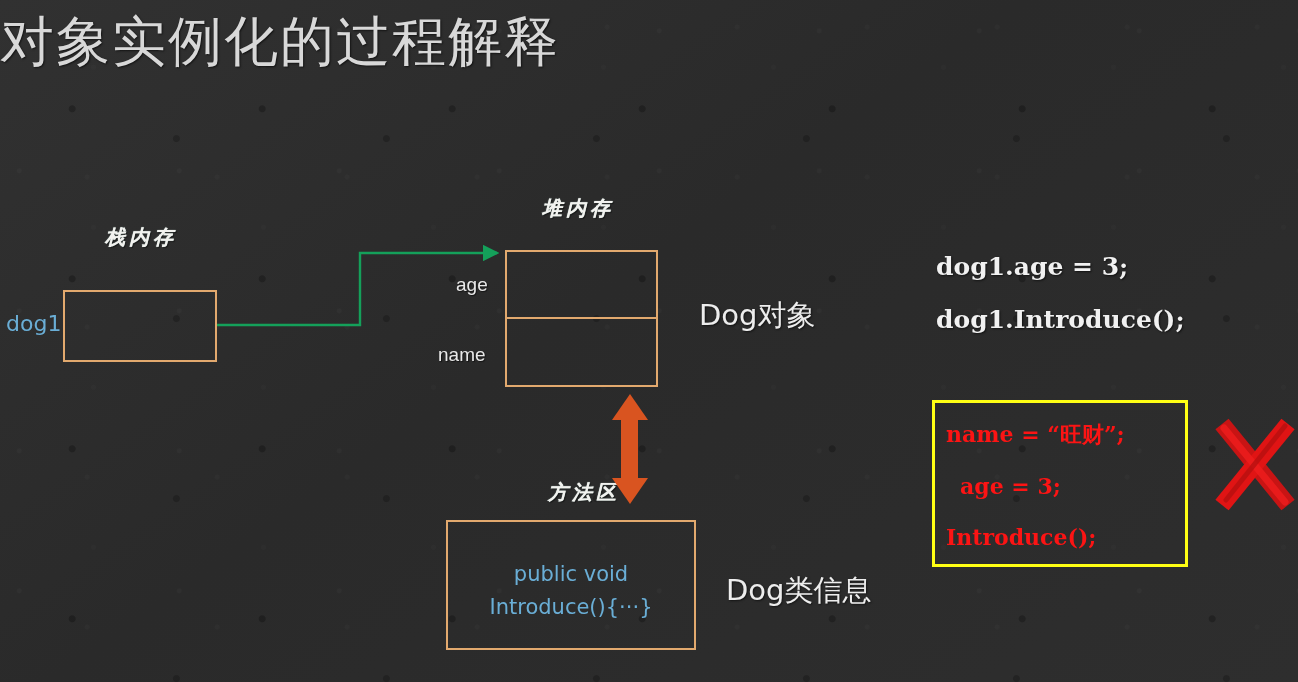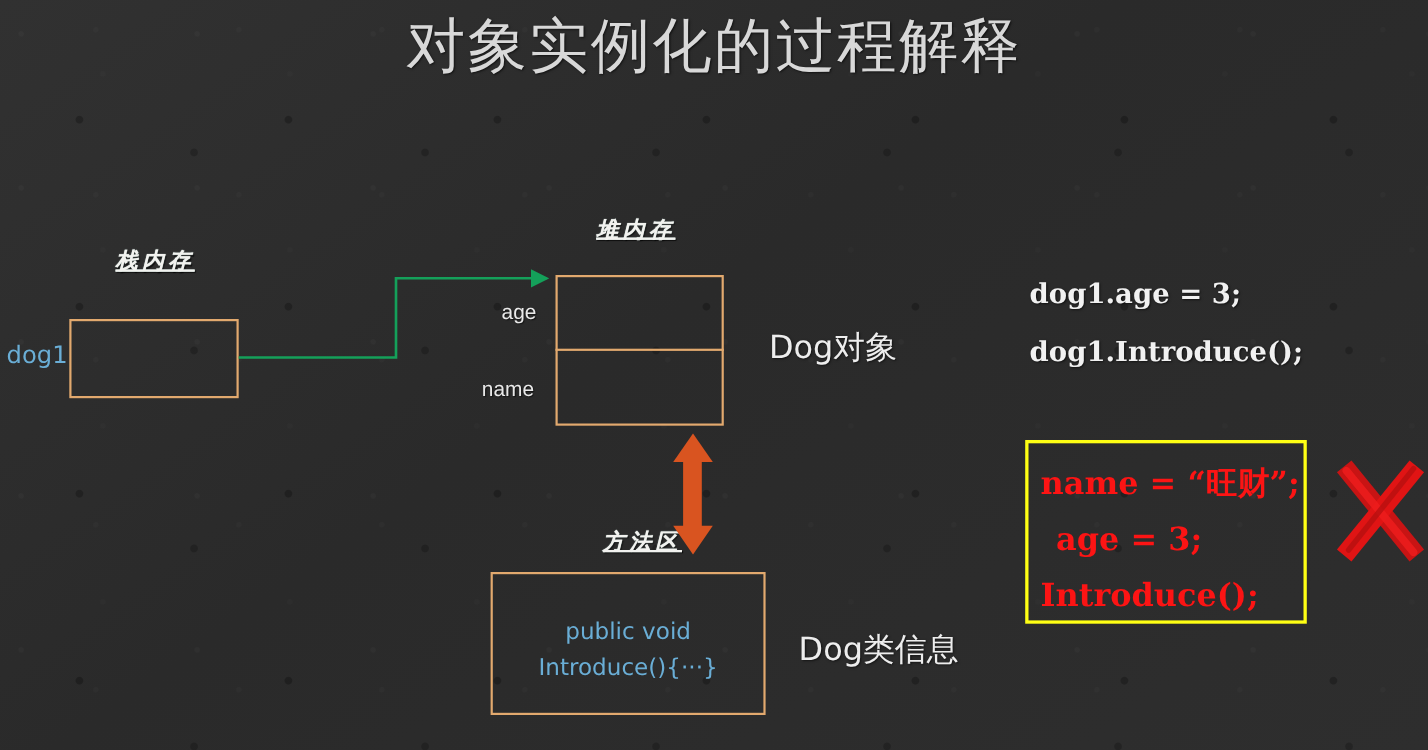--- a/index.html
+++ b/index.html
@@ -23,21 +23,20 @@
     overflow: hidden;
     font-family: "Liberation Sans", sans-serif;
     user-select: none;
   }
 
   
   #title {
     position: absolute;
     left: 0; top: 8px;
     width: 1298px;
-    text-align: center;
     font-family: "DejaVu Sans", sans-serif;
     font-size: 54px;
     line-height: 1.25;
     color: #d8d8d8;
     letter-spacing: 2px;
     text-shadow: 1px 1px 2px rgba(0,0,0,0.6);
   }
 
   
   .obox {
@@ -50,21 +49,20 @@
   .brush {
     position: absolute;
     font-family: "DejaVu Serif", serif;
     font-style: italic;
     font-weight: bold;
     font-size: 20px;
     color: #f2f2ef;
     letter-spacing: 4px;
     text-shadow: 0 0 1px #cfe6e0, 1px 1px 1px rgba(0,0,0,0.7);
     white-space: nowrap;
-    text-decoration: underline;
   }
 
   
   .plainlabel {
     position: absolute;
     font-family: Liberation Sans, sans-serif;
     font-size: 19px;
     color: #e9e9e9;
     white-space: nowrap;
     text-shadow: 1px 1px 1px rgba(0,0,0,0.55);
@@ -93,21 +91,21 @@
     font-weight: bold;
     font-size: 25px;
     color: #f1f1f1;
     white-space: nowrap;
     text-shadow: 1px 1px 2px rgba(0,0,0,0.6);
   }
   .redcode {
     position: absolute;
     font-family: "DejaVu Serif", serif;
     font-weight: bold;
-    font-size: 29px;
+    font-size: 22px;
     color: #fc1414;
     white-space: nowrap;
   }
 
   #yellowbox {
     position: absolute;
     left: 932px; top: 400px;
     width: 256px; height: 167px;
     border: 3px solid #ffff14;
     box-sizing: border-box;

